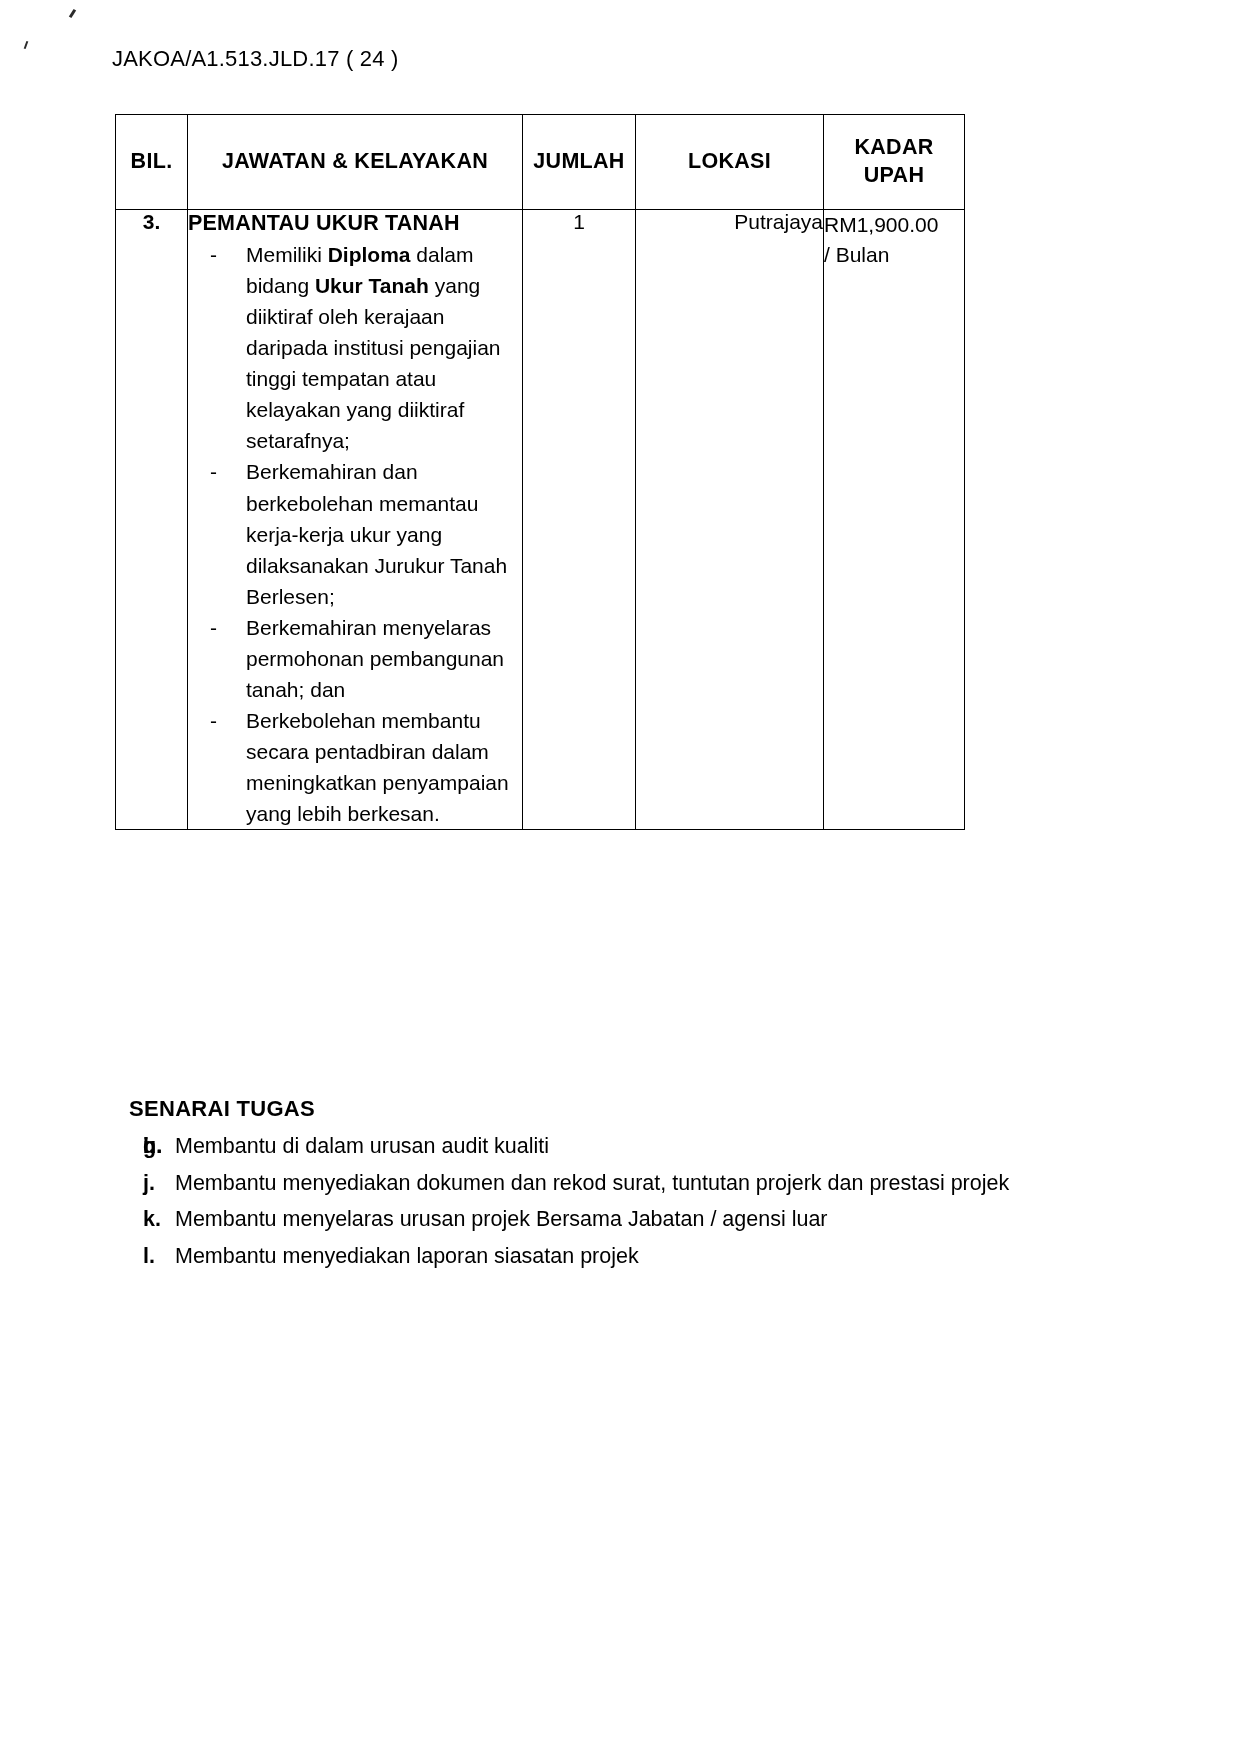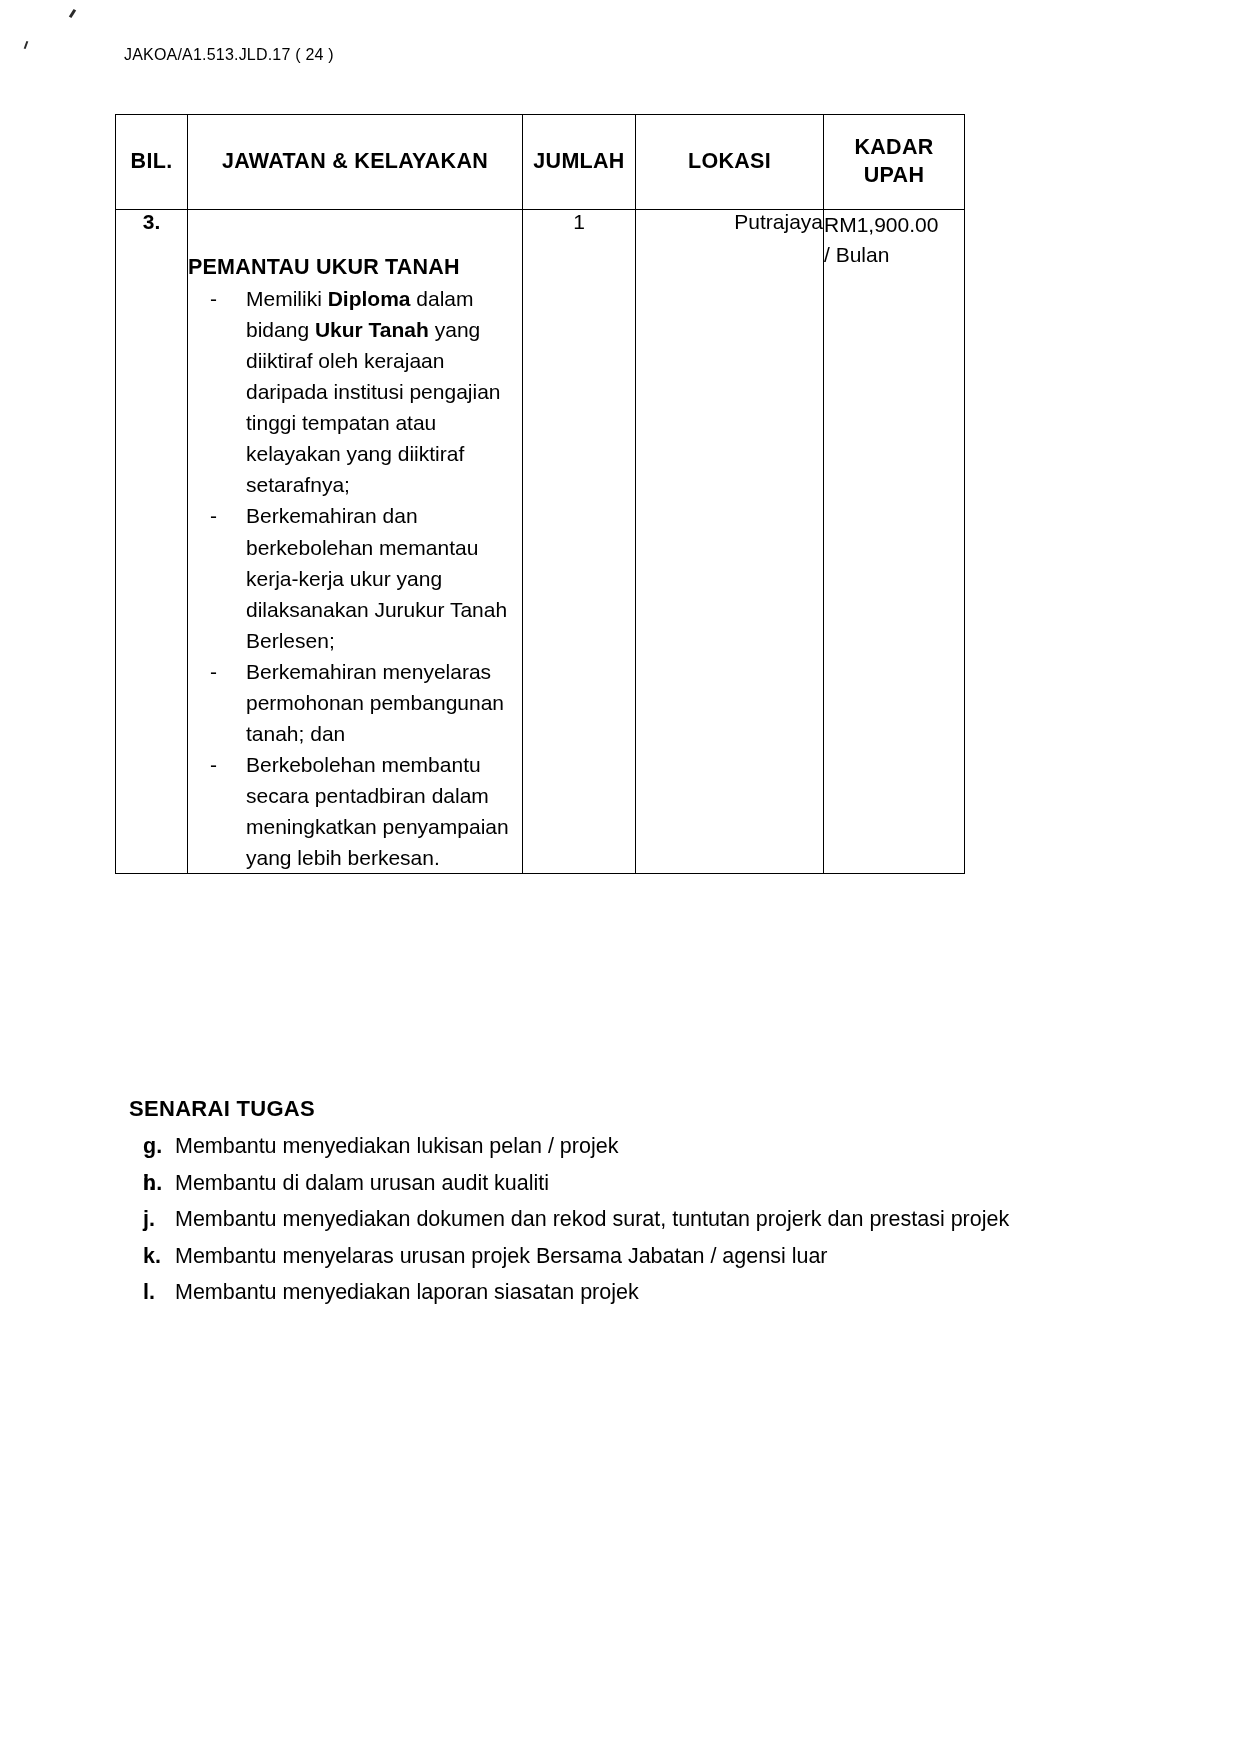--- a/index.html
+++ b/index.html
@@ -35,23 +35,23 @@
     transform: rotate(-58deg);
   }
   .speck-b {
     left: 22px; top: 44px;
     width: 8px; height: 2px;
     transform: rotate(-70deg);
   }
 
   .doc-ref {
     position: absolute;
-    left: 124px;
+    left: 112px;
     top: 46px;
-    font-size: 16px;
+    font-size: 22px;
     letter-spacing: 0.2px;
     white-space: nowrap;
   }
 
   
   .tbl-wrap {
     position: absolute;
     left: 115px;
     top: 114px;
     width: 849px;
@@ -108,21 +108,20 @@
     line-height: 1.45;
     margin-top: 40px;
   }
 
   .job-title {
     font-weight: bold;
     font-size: 21.5px;
     letter-spacing: 0.2px;
     line-height: 1.25;
     margin-bottom: 2px;
-    margin-top: 44px;
   }
   ul.quals {
     list-style: none;
     margin: 0;
     padding: 0;
   }
   ul.quals > li {
     position: relative;
     padding-left: 58px;
     font-size: 21px;
@@ -219,21 +218,21 @@
             <span class="kadar-line">/ Bulan</span>
           </td>
         </tr>
       </tbody>
     </table>
   </div>
 
   <div class="tasks">
     <div class="tasks-heading">SENARAI TUGAS</div>
     <ol class="tasklist" id="task-list">
-        <li><span class="marker">g.</span><span>Membantu menyediakan lukisan pelan / projek</span></li>
+        <li><span class="marker">g.</span></li>
         <li><span class="marker">h.</span></li>
         <li><span class="marker">i.</span><span>Membantu di dalam urusan audit kualiti</span></li>
         <li><span class="marker">j.</span><span>Membantu menyediakan dokumen dan rekod surat, tuntutan projerk dan prestasi projek</span></li>
         <li><span class="marker">k.</span><span>Membantu menyelaras urusan projek Bersama Jabatan / agensi luar</span></li>
         <li><span class="marker">l.</span><span>Membantu menyediakan laporan siasatan projek</span></li>
       </ol>
   </div>
 
 </div>
 

